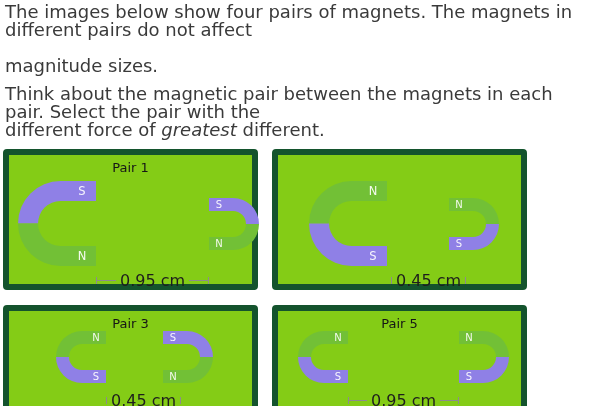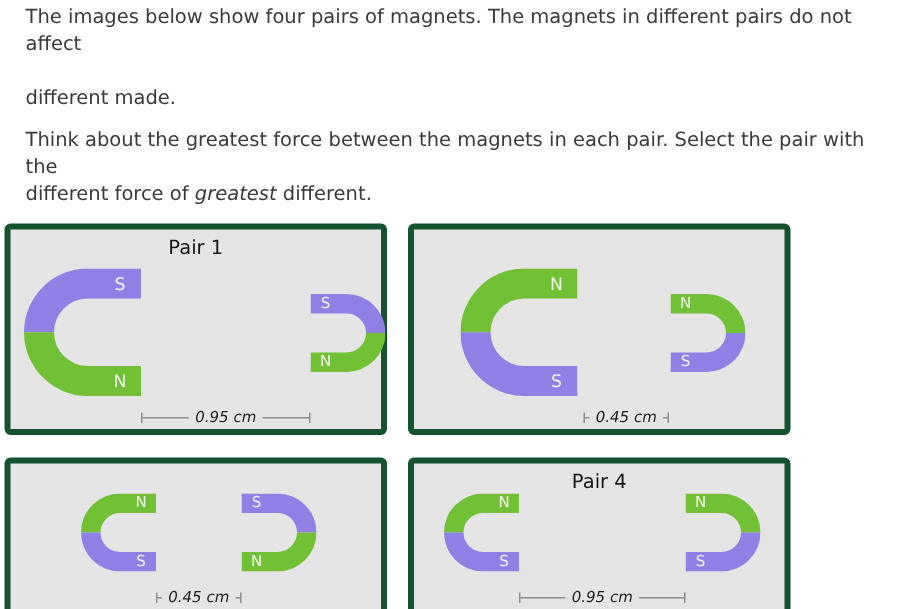--- a/index.html
+++ b/index.html
@@ -1,59 +1,59 @@
 <!DOCTYPE html>
 <html><head>
 <meta charset="utf-8">
 <style>
   html,body{margin:0;padding:0;background:#ffffff;}
   body{
     width:600px;height:406px;position:relative;overflow:hidden;
     font-family:"DejaVu Sans",sans-serif;color:#3a3a3a;
   }
-  .question{padding:3px 5px 0 5px;font-size:13px;line-height:18px;margin-left:12px;}
+  .question{padding:3px 5px 0 5px;font-size:18px;line-height:18px;}
   .qpara{margin:0 0 10px 0;}
   .qpara em{font-style:italic;}
   .pair-grid{
     margin:0 0 0 3px;
     display:grid;
     grid-template-columns:255px 255px;
     grid-template-rows:141px 134px;
     column-gap:14px;row-gap:15px;
   }
   .panel{
-    position:relative;background:#e5e5e5;
-    border:4px solid #14532d;border-radius:4px;
+    position:relative;background:#84cc16;
+    border:6px solid #14532d;border-radius:4px;
     cursor:pointer;box-sizing:border-box;
   }
   .panel-title{
     text-align:center;padding-top:5px;font-size:13px;color:#161616;
   }
   .magnet-area{position:absolute;left:0;top:0;right:0;bottom:0;}
   .magnet-area svg{position:absolute;}
   .measure{
     position:absolute;display:flex;align-items:center;height:14px;
   }
   .measure .tick{width:1px;height:7px;background:#8c8c8c;flex:none;}
   .measure .mline{flex:1;height:1px;background:#8c8c8c;min-width:0;}
   .measure .mtext{
-    padding:0 4px;font-size:10px;color:#1d1d1d;white-space:nowrap;flex:none;font-style:italic;
+    padding:0 4px;font-size:16px;color:#1d1d1d;white-space:nowrap;flex:none;
   }
 </style>
 </head>
 <body>
 
 <div class="question">
   <p class="qpara">
     <span>The images below show four pairs of magnets. The magnets in different pairs do not affect</span><br>
     <br>
-    <span>different made.</span>
+    <span>magnitude sizes.</span>
   </p>
   <p class="qpara">
-    <span>Think about the greatest force between the magnets in each pair. Select the pair with the</span><br>
+    <span>Think about the magnetic pair between the magnets in each pair. Select the pair with the</span><br>
     <span>different force of </span><em>greatest</em><span> different.</span>
   </p>
 </div>
 
 <div class="pair-grid">
   <div class="panel">
     <div class="panel-title">Pair 1</div>
     <div class="magnet-area">
         <svg width="78" height="85" viewBox="0 0 78 85" style="left: 9px; top: 26px;">
           <g>
@@ -101,20 +101,21 @@
         <div class="measure" style="left: 113px; top: 118px; width: 57px;">
           <span class="tick"></span>
           <span class="mline"></span>
           <span class="mtext">0.45 cm</span>
           <span class="mline"></span>
           <span class="tick"></span>
         </div>
       </div>
   </div>
   <div class="panel">
+    <div class="panel-title">Pair 3</div>
     <div class="magnet-area">
         <svg width="50" height="52" viewBox="0 0 50 52" style="left: 47px; top: 20px;">
           <g>
             <path d="M 50 0 H 26 A 26 26 0 0 0 0 26 H 13 A 13 13 0 0 1 26 13 H 50 Z" fill="#72c036"></path>
             <path d="M 0 26 A 26 26 0 0 0 26 52 H 50 V 39 H 26 A 13 13 0 0 1 13 26 Z" fill="#8f80e6"></path>
           </g>
           <text x="40" y="6.5" fill="#ffffff" text-anchor="middle" dominant-baseline="central" font-size="10" font-family="&quot;DejaVu Sans&quot;, sans-serif" opacity="0.92">N</text>
           <text x="40" y="45.5" fill="#ffffff" text-anchor="middle" dominant-baseline="central" font-size="10" font-family="&quot;DejaVu Sans&quot;, sans-serif" opacity="0.92">S</text>
         </svg>
         <svg width="50" height="52" viewBox="0 0 50 52" style="left: 154px; top: 20px;">
@@ -128,21 +129,21 @@
         <div class="measure" style="left: 97px; top: 82px; width: 57px;">
           <span class="tick"></span>
           <span class="mline"></span>
           <span class="mtext">0.45 cm</span>
           <span class="mline"></span>
           <span class="tick"></span>
         </div>
       </div>
   </div>
   <div class="panel">
-    <div class="panel-title">Pair 4</div>
+    <div class="panel-title">Pair 5</div>
     <div class="magnet-area">
         <svg width="50" height="52" viewBox="0 0 50 52" style="left: 20px; top: 20px;">
           <g>
             <path d="M 50 0 H 26 A 26 26 0 0 0 0 26 H 13 A 13 13 0 0 1 26 13 H 50 Z" fill="#72c036"></path>
             <path d="M 0 26 A 26 26 0 0 0 26 52 H 50 V 39 H 26 A 13 13 0 0 1 13 26 Z" fill="#8f80e6"></path>
           </g>
           <text x="40" y="6.5" fill="#ffffff" text-anchor="middle" dominant-baseline="central" font-size="10" font-family="&quot;DejaVu Sans&quot;, sans-serif" opacity="0.92">N</text>
           <text x="40" y="45.5" fill="#ffffff" text-anchor="middle" dominant-baseline="central" font-size="10" font-family="&quot;DejaVu Sans&quot;, sans-serif" opacity="0.92">S</text>
         </svg>
         <svg width="50" height="52" viewBox="0 0 50 52" style="left: 181px; top: 20px;">

